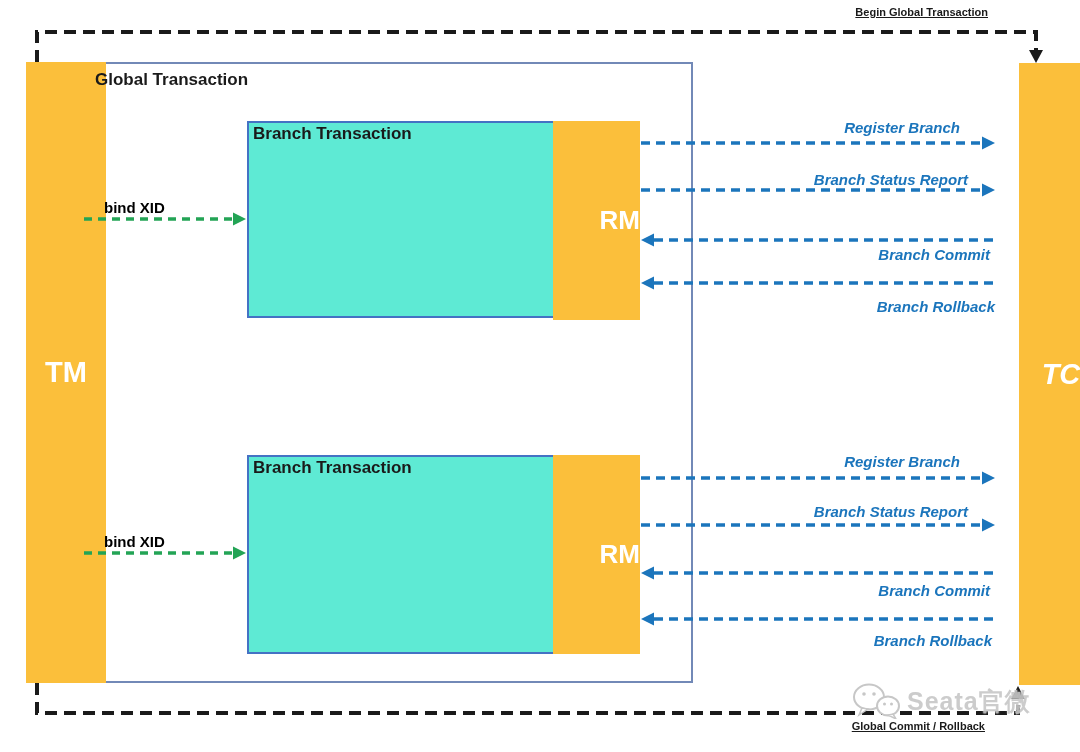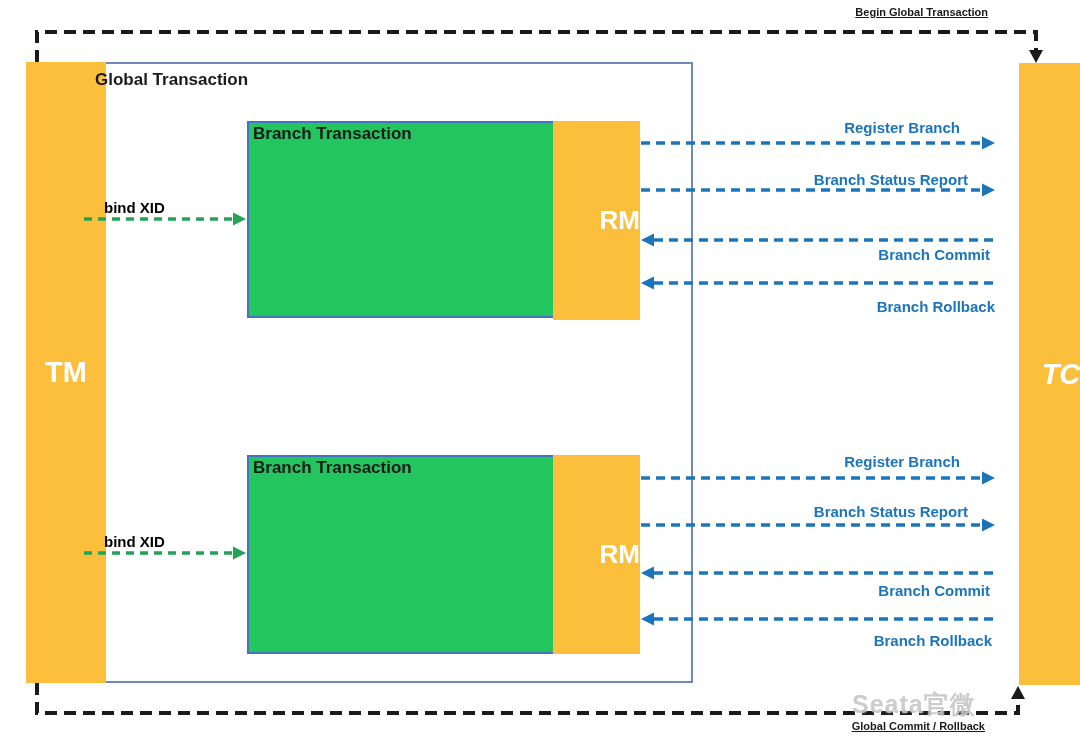--- a/index.html
+++ b/index.html
@@ -21,52 +21,52 @@
   }
   #tm { left:3px; top:62px; width:80px; height:621px; font-size:29px; }
   #tc { left:996px; top:63px; width:84px; height:622px; font-size:29px;font-style:italic; }
   #gt-box {
     position: absolute; left:84px; top:62px; width:609px; height:621px;
     border: 2px solid #7289B7; background: transparent; z-index:1;
   }
   #gt-title { position:absolute; left:95px; top:70px; font-size:17px; font-weight:bold; color:#1a1a1a; z-index:3; }
   .branch-box {
     position: absolute; left:247px; width:308px;
-    border: 2px solid #4472C4; background:#22c55e; z-index:3;
+    border: 2px solid #4472C4; background:#5eead4; z-index:3;
   }
   #branch1 { top:121px; height:197px; }
   #branch2 { top:455px; height:199px; }
   .branch-title { font-size:17px; font-weight:bold; color:#1a1a1a; padding:1px 0 0 4px; }
   .rm-block {
     position: absolute; left:553px; width:87px; background:#FBBF3B;
     color:#fff; font-weight:bold; font-size:26px;
     display:flex; align-items:center; justify-content:flex-end; z-index:4;
   }
   #rm1 { top:121px; height:199px; }
   #rm2 { top:455px; height:199px; }
   #connector-svg { position:absolute; left:0; top:0; z-index:6; pointer-events:none; }
   .lbl { position:absolute; font-weight:bold; z-index:7; white-space:nowrap; }
-  .lbl-blue { color:#1B75BC; font-size:15px; text-align:right; }
+  .lbl-blue { color:#1B75BC; font-size:15px; text-align:right;font-style:italic; }
   .lbl-green { color:#000000; font-size:15px; }
   .lbl-black { color:#1a1a1a; font-size:11px; text-align:right;text-decoration:underline; }
   #lbl-begin { left:640px; width:348px; top:6px; }
   #lbl-end   { left:640px; width:345px; top:720px; }
   #lbl-bind1 { left:104px; top:199px; }
   #lbl-bind2 { left:104px; top:533px; }
   #g1-rb  { left:640px; width:320px; top:119px; }
   #g1-bsr { left:640px; width:328px; top:171px; }
   #g1-bc  { left:640px; width:350px; top:246px; }
   #g1-brb { left:640px; width:355px; top:298px; }
   #g2-rb  { left:640px; width:320px; top:453px; }
   #g2-bsr { left:640px; width:328px; top:503px; }
   #g2-bc  { left:640px; width:350px; top:582px; }
   #g2-brb { left:640px; width:352px; top:632px; }
   #watermark {
     position:absolute; left:852px; top:683px; height:36px;
-    display:flex; align-items:center; gap:5px; z-index:9;flex-direction:column;
+    display:flex; align-items:center; gap:5px; z-index:9;
   }
   #watermark .wm-text {
     font-size:25px; font-weight:bold; color:#c7c7c7; opacity:0.9;
     letter-spacing:1px; text-shadow:0 0 2px #ffffff;
   }
 </style>
 </head>
 <body>
 
 <div id="tm" class="bar">

